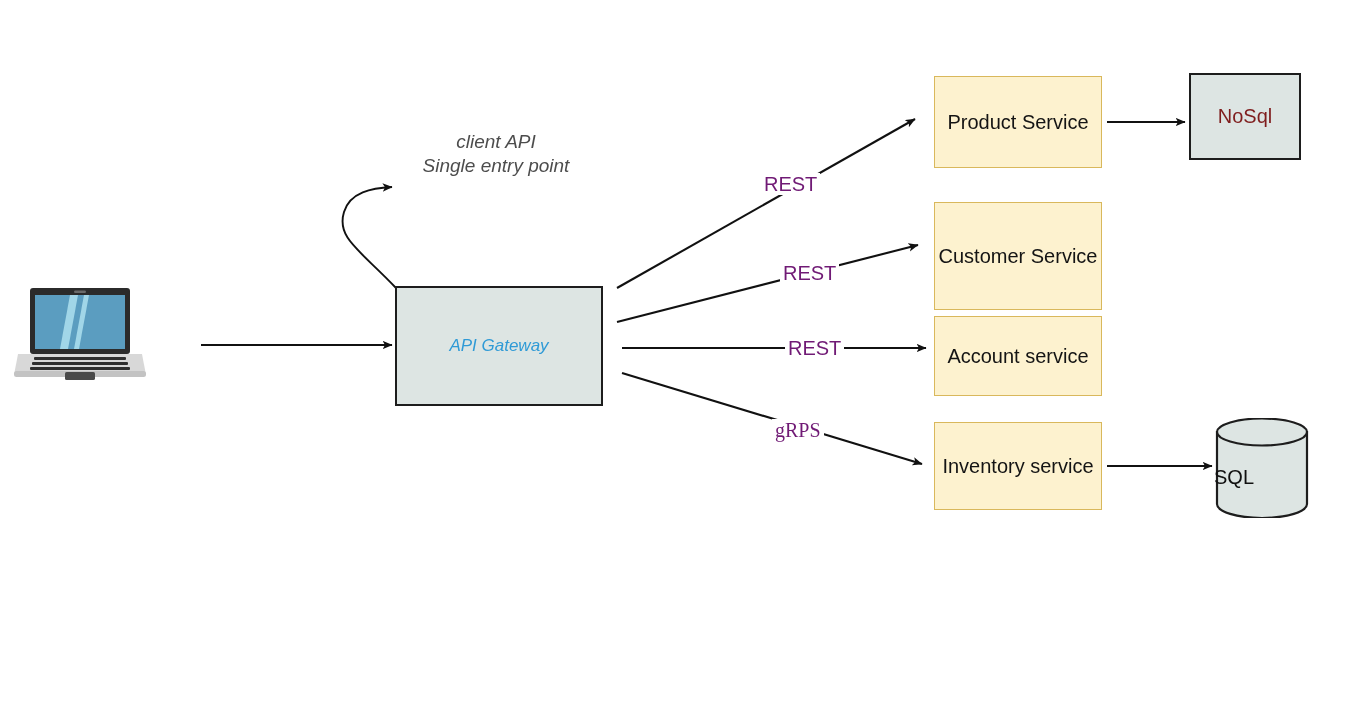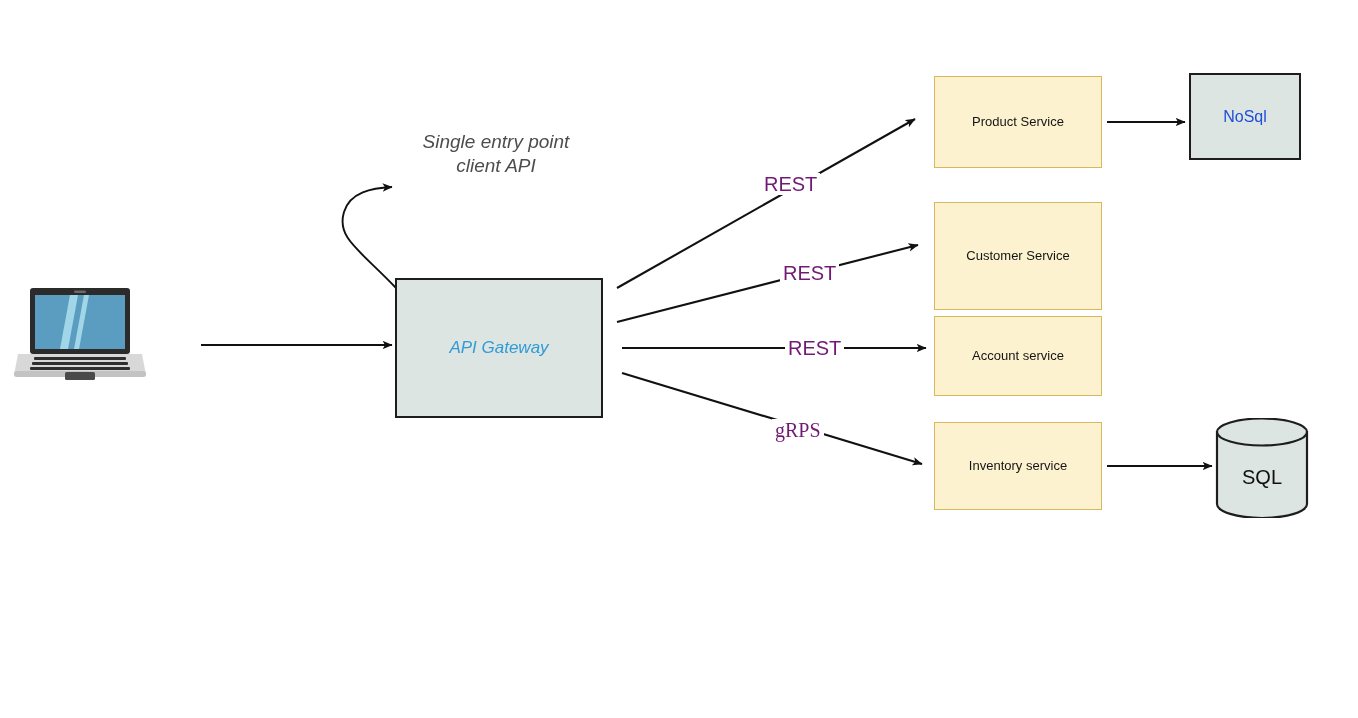--- a/index.html
+++ b/index.html
@@ -31,28 +31,28 @@
     position: absolute;
     box-sizing: border-box;
     display: flex;
     align-items: center;
     justify-content: center;
     text-align: center;
   }
   .node-service {
     background: #fdf2cf;
     border: 1.6px solid #d9b85c;
-    font-size: 13px;
+    font-size: 20px;
     color: #141414;
   }
   .node-store {
     background: #dde5e3;
     border: 2.2px solid #1d1d1d;
-    font-size: 16px;
-    color: #1d4ed8;
+    font-size: 20px;
+    color: #7f1d1d;
   }
   .node-gateway {
     background: #dde5e3;
     border: 2.4px solid #1d1d1d;
     font-size: 17px;
     font-style: italic;
     color: #2f9ad6;
   }
   .node-label {
     display: block;
@@ -83,21 +83,21 @@
   }
   
   .cylinder {
     position: absolute;
   }
   .cylinder .cyl-text {
     position: absolute;
     left: 0;
     right: 0;
     top: 48px;
-    text-align: center;
+    text-align: left;
     font-size: 20px;
     color: #101010;
     user-select: none;
   }
   
   .laptop {
     position: absolute;
   }
 </style>
 </head>
@@ -148,25 +148,25 @@
         <rect x="22" y="74" width="92" height="3.1" rx="1"></rect>
         <rect x="20" y="79" width="96" height="3.1" rx="1"></rect>
         <rect x="18" y="84" width="100" height="3.1" rx="1"></rect>
       </g>
 
       <rect x="53" y="89" width="30" height="8" rx="1.6" fill="#4a4a4a"></rect>
     </svg>
   </div>
 
   <div class="annotation" style="left:408px; top:130px; width:176px;">
+    <span class="node-label">client API</span>
     <span class="node-label">Single entry point</span>
-    <span class="node-label">client API</span>
-  </div>
-
-  <div class="node node-gateway" style="left:395px; top:278px; width:208px; height:140px;">
+  </div>
+
+  <div class="node node-gateway" style="left:395px; top:286px; width:208px; height:120px;">
     <span class="node-label">API Gateway</span>
   </div>
 
   <div class="node node-service" style="left:934px; top:76px; width:168px; height:92px;">
     <span class="node-label">Product Service</span>
   </div>
 
   <div class="node node-service" style="left:934px; top:202px; width:168px; height:108px;">
     <span class="node-label">Customer Service</span>
   </div>

